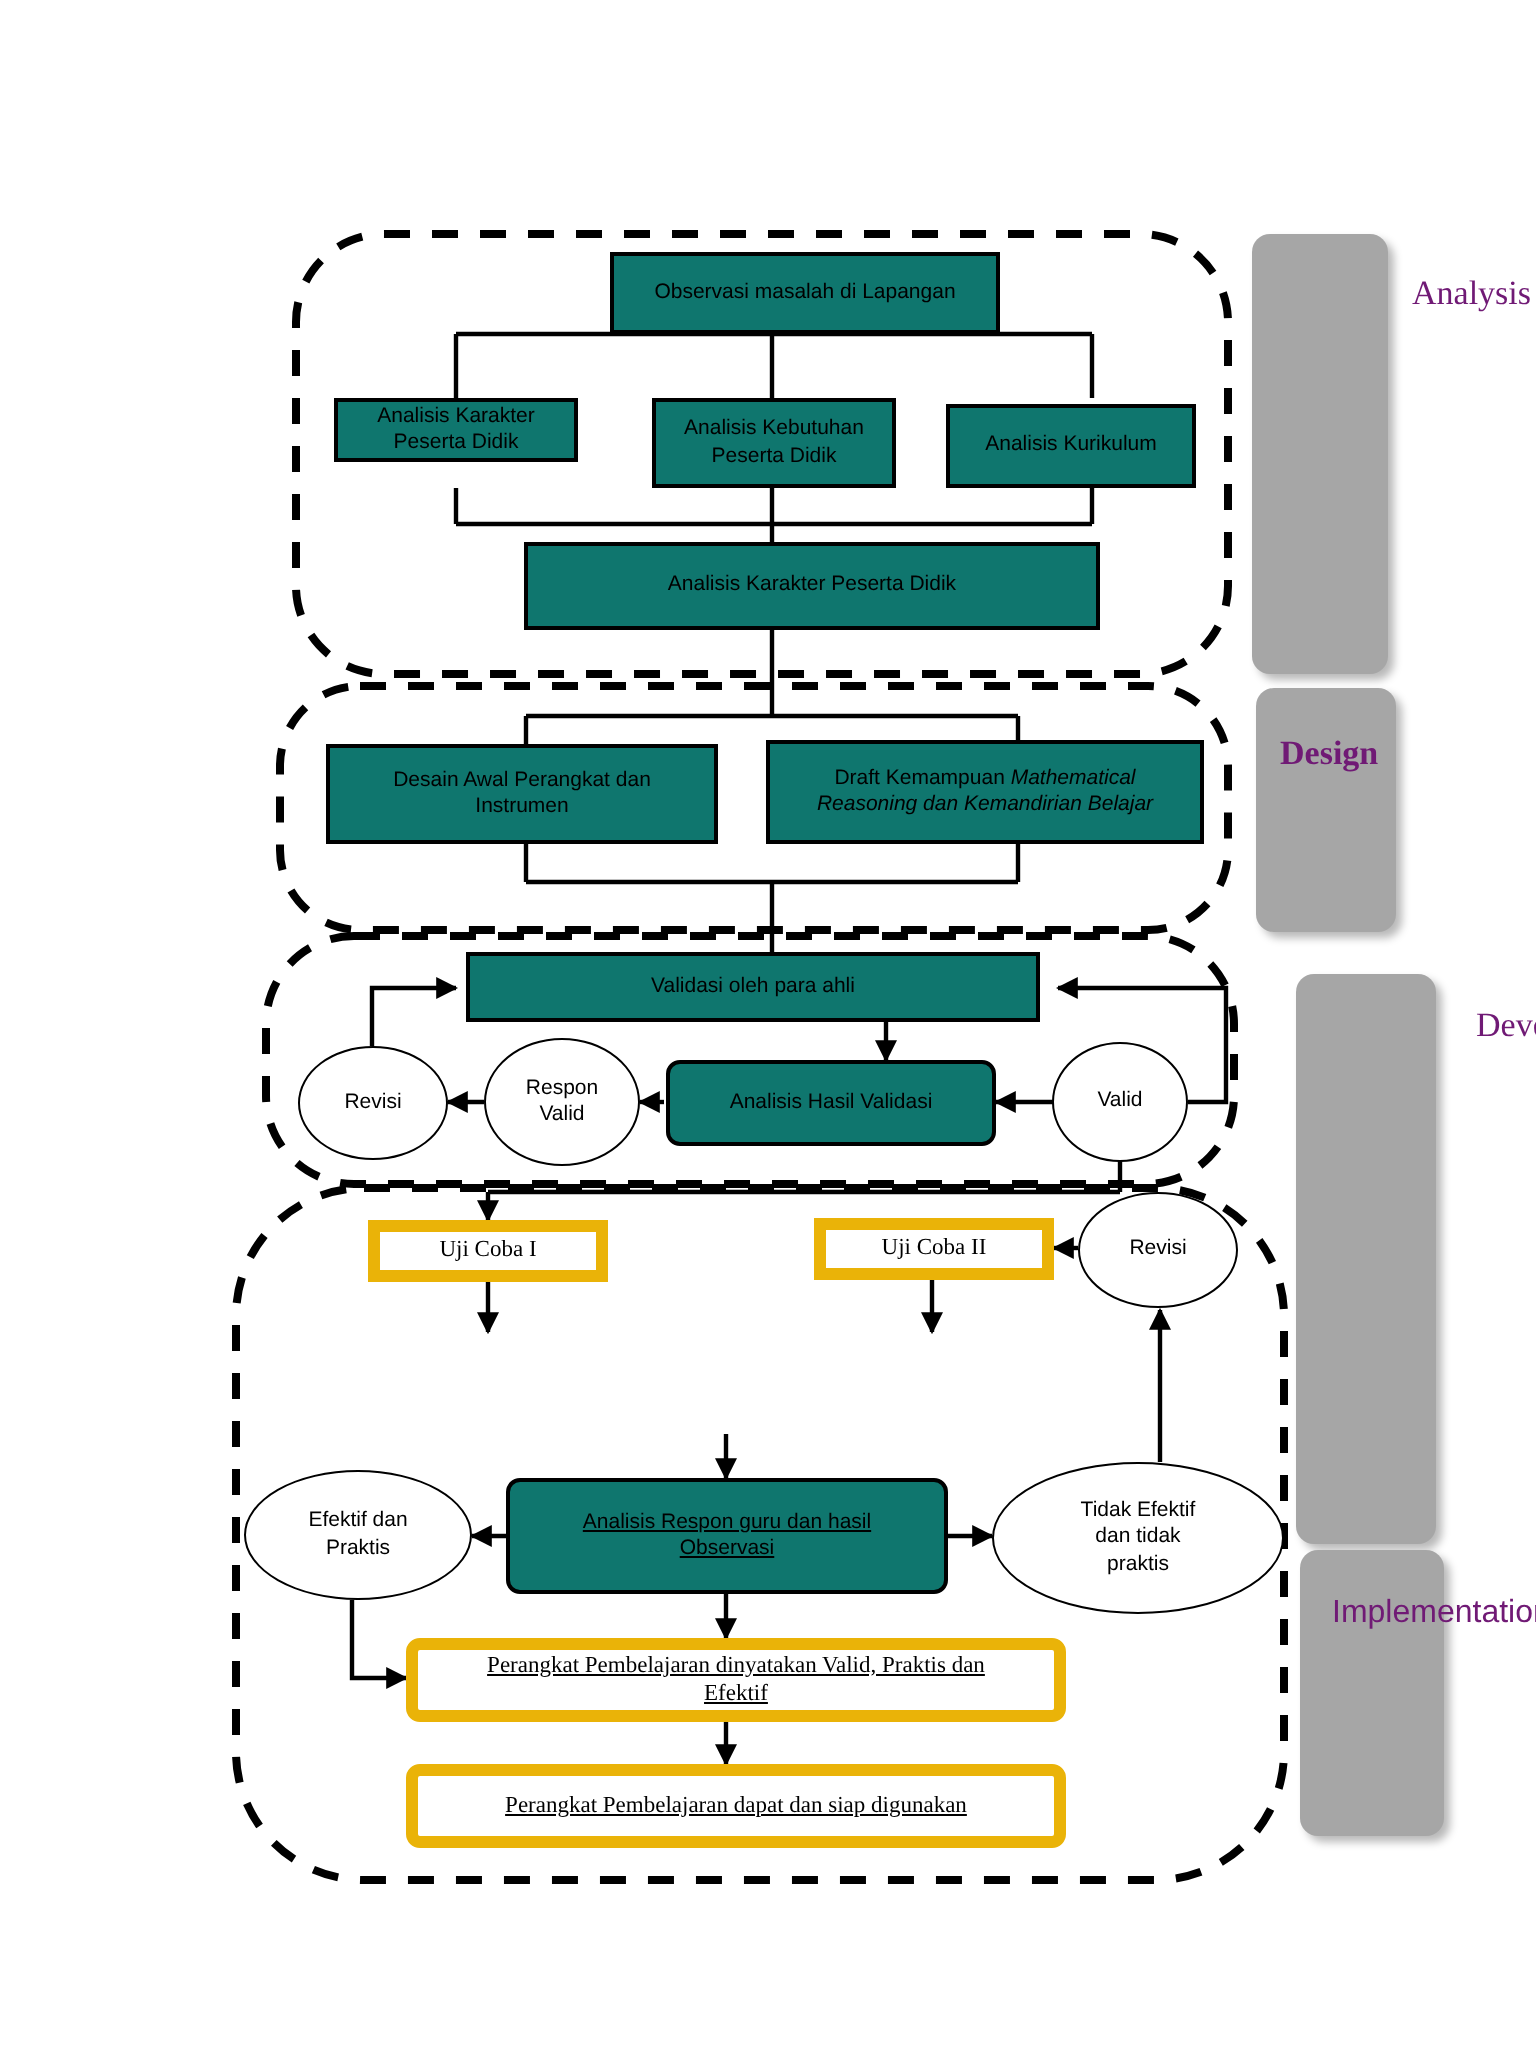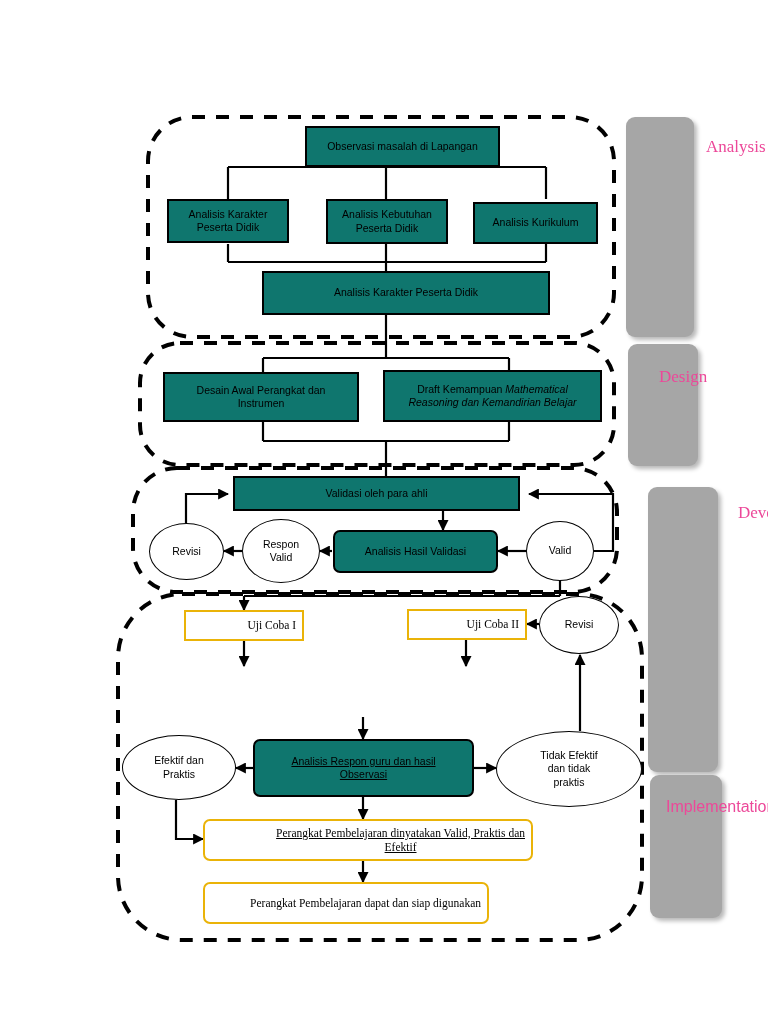--- a/index.html
+++ b/index.html
@@ -38,25 +38,24 @@
     line-height: 1.25;
     z-index: 5;
   }
   .rect {
     border: 2px solid #000;
     background: #0f766e;
     font-family: "Liberation Sans", sans-serif;
     font-size: 10.5px;
   }
   .rect-serif {
-    border: 2px solid #eab308;
+    border: 6px solid #eab308;
     background: #fff;
     font-family: "Liberation Serif", serif;
     font-size: 11.5px;
-    justify-content: flex-end;
   }
   .rounded { border-radius: 7px; }
   .ellipse {
     border: 1.6px solid #000;
     background: #fff;
     border-radius: 50%;
     font-family: "Liberation Sans", sans-serif;
     font-size: 10.5px;
   }
   .node .inner { padding: 0 6px; }
@@ -65,21 +64,21 @@
     position: absolute;
     background: #a6a6a6;
     border-radius: 9px;
     box-shadow: 3px 3px 4px rgba(0,0,0,0.28);
     z-index: 1;
   }
   .phase-label {
     position: absolute;
     font-family: "Liberation Serif", serif;
     font-size: 17px;
-    color: #ec4899;
+    color: #701a75;
     white-space: nowrap;
     z-index: 6;
   }
   .phase-label.sans {
     font-family: "Liberation Sans", sans-serif;
     font-size: 16px;
   }
 </style>
 </head>
 <body>
@@ -172,29 +171,29 @@
       <path d="M 363 861 L 363 882" marker-end="url(#arrow)"></path>
     </g>
   </svg>
 
   <div class="graybar" style="left:626px; top:117px; width:68px; height:220px;"></div>
   <div class="graybar" style="left:628px; top:344px; width:70px; height:122px;"></div>
   <div class="graybar" style="left:648px; top:487px; width:70px; height:285px;"></div>
   <div class="graybar" style="left:650px; top:775px; width:72px; height:143px;"></div>
 
   <div class="phase-label" style="left:706px; top:137px;">Analysis</div>
-  <div class="phase-label" style="left:659px; top:367px;">Design</div>
+  <div class="phase-label" style="left:640px; top:367px;font-weight:bold;">Design</div>
   <div class="phase-label" style="left:738px; top:503px;">Development</div>
   <div class="phase-label sans" style="left:666px; top:798px;">Implementation</div>
 
   <div class="node rect" style="left:305px; top:126px; width:195px; height:41px;">
     <span class="inner">Observasi masalah di Lapangan</span>
   </div>
 
-  <div class="node rect" style="left:167px; top:199px; width:122px; height:44px;">
+  <div class="node rect" style="left:167px; top:199px; width:122px; height:32px;">
     <span class="inner" style="white-space:pre-line;">Analisis Karakter
 Peserta Didik</span>
   </div>
 
   <div class="node rect" style="left:326px; top:199px; width:122px; height:45px;">
     <span class="inner" style="white-space:pre-line;">Analisis Kebutuhan
 Peserta Didik</span>
   </div>
 
   <div class="node rect" style="left:473px; top:202px; width:125px; height:42px;">
@@ -262,17 +261,17 @@
     <span class="inner" style="white-space:pre-line;">Tidak Efektif
 dan tidak
 praktis</span>
   </div>
 
   <div class="node rect-serif rounded" style="left:203px; top:819px; width:330px; height:42px;text-decoration:underline;">
     <span class="inner" style="white-space:pre-line;">Perangkat Pembelajaran dinyatakan Valid, Praktis dan
 Efektif</span>
   </div>
 
-  <div class="node rect-serif rounded" style="left:203px; top:882px; width:286px; height:42px;">
+  <div class="node rect-serif rounded" style="left:203px; top:882px; width:330px; height:42px;text-decoration:underline;">
     <span class="inner">Perangkat Pembelajaran dapat dan siap digunakan</span>
   </div>
 
 </div>
 
 </body></html>

